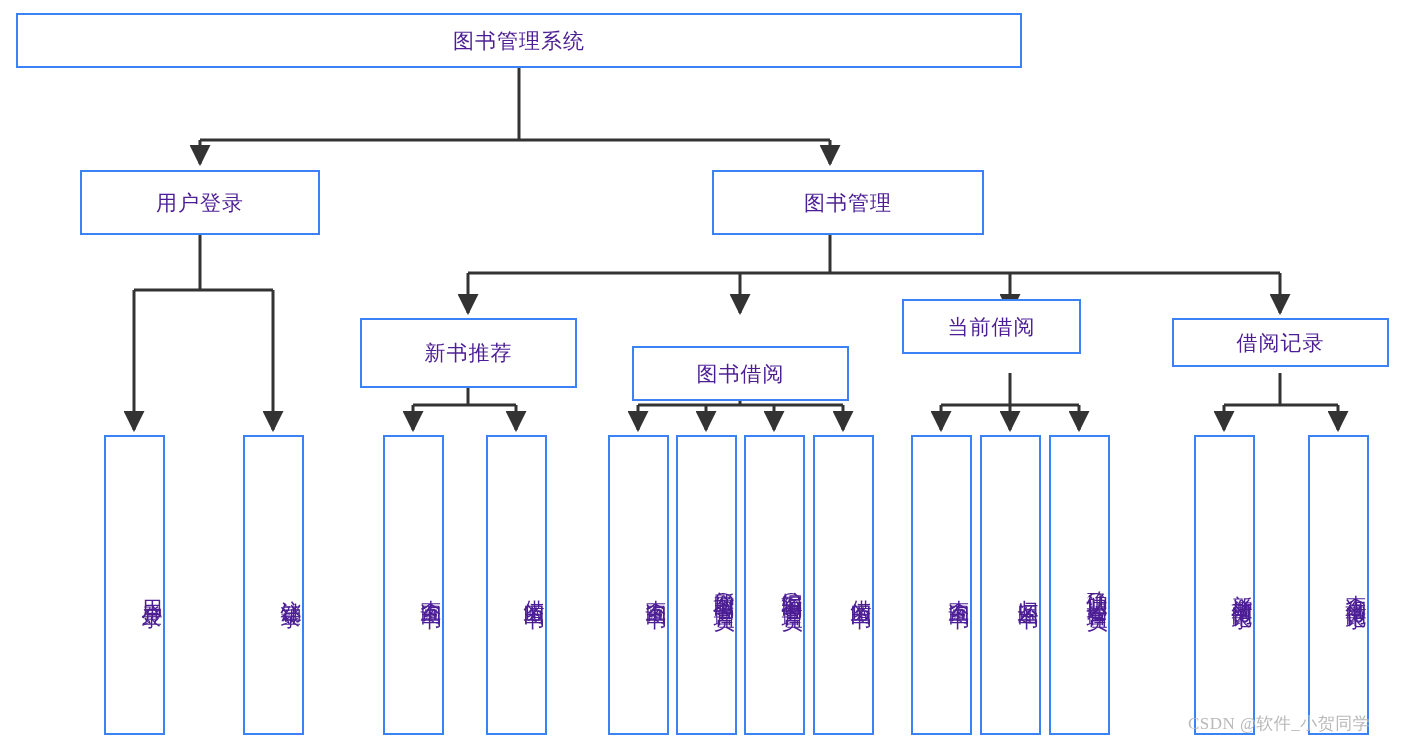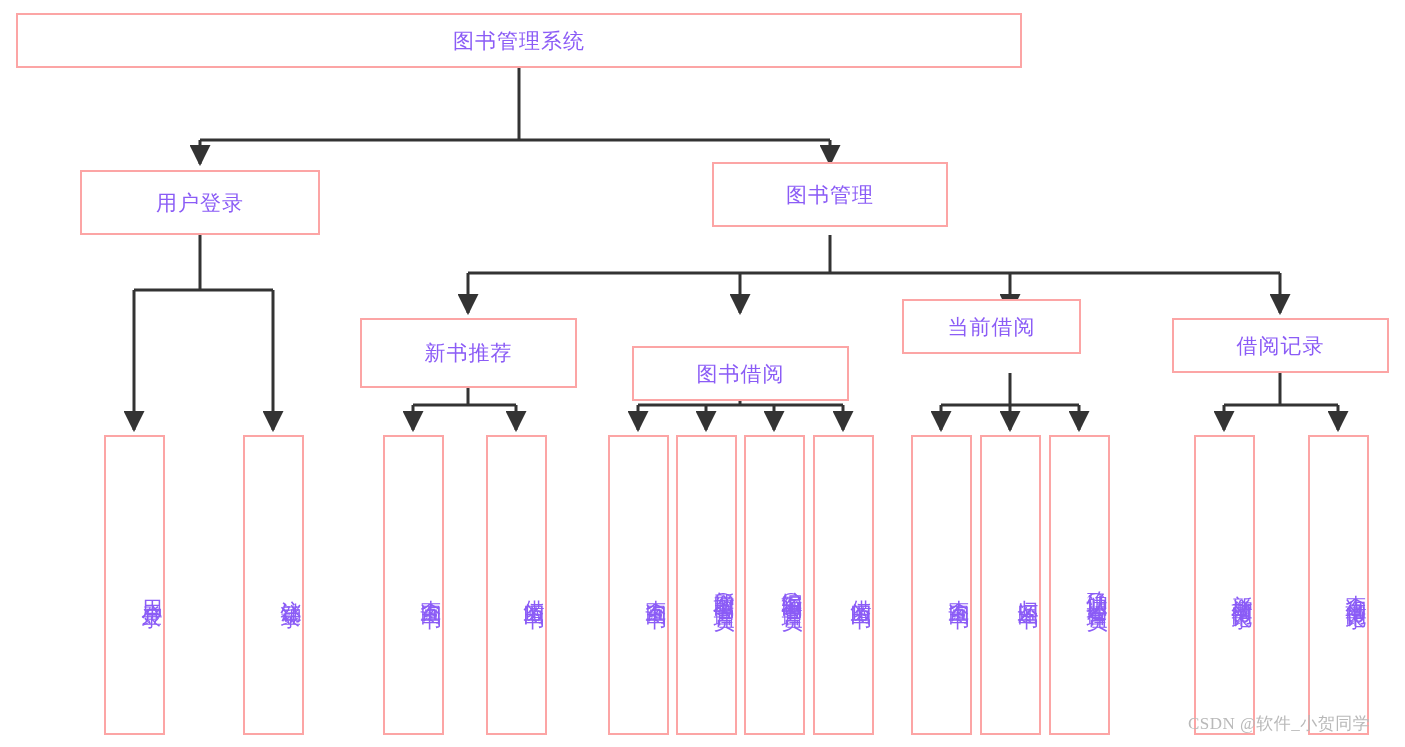--- a/index.html
+++ b/index.html
@@ -18,26 +18,26 @@
   #edges {
     position: absolute;
     left: 0;
     top: 0;
     width: 1405px;
     height: 747px;
   }
   .node {
     position: absolute;
     box-sizing: border-box;
-    border: 2px solid #fca5a5;
+    border: 2px solid #3b82f6;
     background: #ffffff;
     display: flex;
     align-items: center;
     justify-content: center;
-    color: #8b5cf6;
+    color: #4c1d95;
     z-index: 2;
   }
   .node.h {
     font-size: 21px;
     letter-spacing: 1px;
   }
   .node.v {
     writing-mode: vertical-rl;
     text-orientation: upright;
     font-size: 21px;
@@ -114,26 +114,26 @@
       <path d="M 1280 373 L 1280 405"></path>
       <path d="M 1224 405 L 1338 405"></path>
       <path d="M 1224 405 L 1224 430" marker-end="url(#arrow)"></path>
       <path d="M 1338 405 L 1338 430" marker-end="url(#arrow)"></path>
     </g>
   </svg>
 
   <div class="node h" style="left:16px; top:13px; width:1006px; height:55px;">图书管理系统</div>
 
   <div class="node h" style="left:80px; top:170px; width:240px; height:65px;">用户登录</div>
-  <div class="node h" style="left:712px; top:162px; width:236px; height:65px;">图书管理</div>
+  <div class="node h" style="left:712px; top:170px; width:272px; height:65px;">图书管理</div>
 
   <div class="node h" style="left:360px; top:318px; width:217px; height:70px;">新书推荐</div>
   <div class="node h" style="left:632px; top:318px; width:217px; height:55px;margin-top:28px;">图书借阅</div>
   <div class="node h" style="left:902px; top:299px; width:179px; height:55px;">当前借阅</div>
-  <div class="node h" style="left:1172px; top:318px; width:217px; height:55px;">借阅记录</div>
+  <div class="node h" style="left:1172px; top:318px; width:217px; height:49px;">借阅记录</div>
 
   <div class="node v" style="left:104px; top:435px; width:61px; height:300px;">用户登录</div>
   <div class="node v" style="left:243px; top:435px; width:61px; height:300px;">注销登录</div>
 
   <div class="node v" style="left:383px; top:435px; width:61px; height:300px;">查询图书</div>
   <div class="node v" style="left:486px; top:435px; width:61px; height:300px;">借阅图书</div>
 
   <div class="node v" style="left:608px; top:435px; width:61px; height:300px;">查询图书</div>
   <div class="node v tall" style="left:676px; top:435px; width:61px; height:300px;">新增图书（管理员）</div>
   <div class="node v tall" style="left:744px; top:435px; width:61px; height:300px;">编辑图书（管理员）</div>

